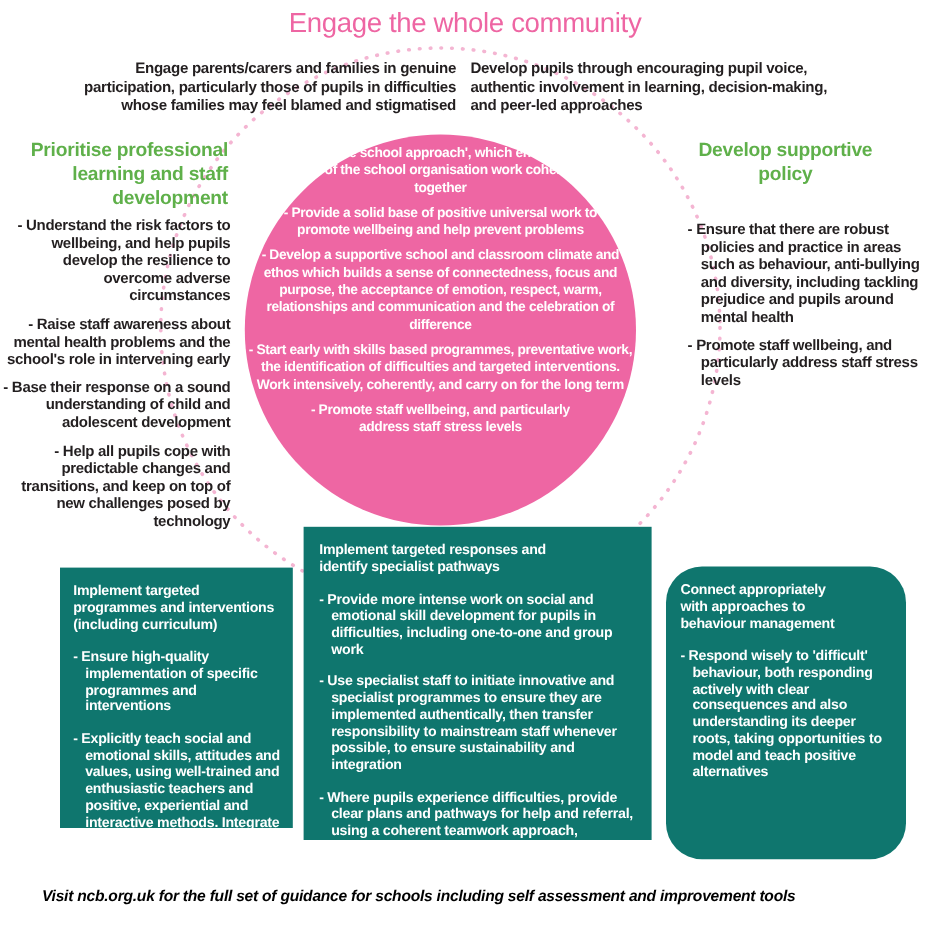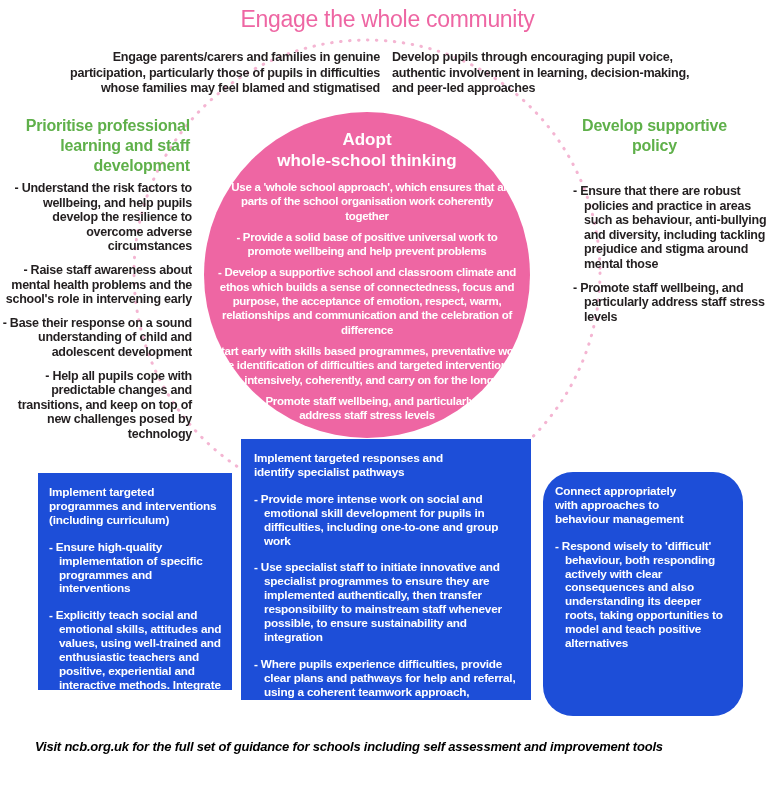--- a/index.html
+++ b/index.html
@@ -41,22 +41,22 @@
   .circle-heading { padding-top:17px; font-size:17px; line-height:21px; font-weight:700; }
   .circle-bullets { margin-top:9px; font-size:11.5px; line-height:14.3px; font-weight:700; letter-spacing:-0.3px; }
   .circle-bullets .bullet { margin:0 auto 7px auto; }
   .circle-bullets .bullet:nth-child(1) { max-width:288px; }
   .circle-bullets .bullet:nth-child(2) { max-width:300px; }
   .circle-bullets .bullet:nth-child(3) { max-width:322px; }
   .circle-bullets .bullet:nth-child(4) { max-width:322px; }
   .circle-bullets .bullet:nth-child(5) { max-width:260px; }
 
   .gbox {
-    position:absolute; background:#1d4ed8; color:#ffffff; box-sizing:border-box;
-    font-size:11.8px; line-height:13.9px; font-weight:700; letter-spacing:-0.2px; z-index:3;
+    position:absolute; background:#0f766e; color:#ffffff; box-sizing:border-box;
+    font-size:11.8px; line-height:13.9px; font-weight:700; letter-spacing:-0.2px; z-index:3;margin-left:12px;
   }
   .gbox .box-heading { margin:0 0 13px 0; }
   .gbox .bullet { margin-bottom:13px; padding-left:10px; text-indent:-10px; }
   .box1 { left:38px;  top:473px; width:194px; height:217px; padding:13px 7px 0 11px; }
   .box2 { left:241px; top:439px; width:290px; height:261px; padding:13px 10px 0 13px; }
   .box3 { left:543px; top:472px; width:200px; height:244px; padding:13px 9px 0 12px;border-radius:30px; }
   .box2 .box-heading { max-width:215px; }
   .box3 .box-heading { max-width:135px; }
 
   .footer {
@@ -80,36 +80,32 @@
 
   <div class="col-heading left-heading">Prioritise professional learning and staff development</div>
   <div class="col-bullets left-bullets">
     <div class="bullet">- Understand the risk factors to wellbeing, and help pupils develop the resilience to overcome adverse circumstances</div>
     <div class="bullet">- Raise staff awareness about mental health problems and the school's role in intervening early</div>
     <div class="bullet">- Base their response on a sound understanding of child and adolescent development</div>
     <div class="bullet">- Help all pupils cope with predictable changes and transitions, and keep on top of new challenges posed by technology</div>
   </div>
 
   <div class="pink-circle">
-    <div class="circle-heading">
-      <div>Adopt</div>
-      <div>whole-school thinking</div>
-    </div>
     <div class="circle-bullets">
       <div class="bullet">- Use a 'whole school approach', which ensures that all parts of the school organisation work coherently together</div>
       <div class="bullet">- Provide a solid base of positive universal work to promote wellbeing and help prevent problems</div>
       <div class="bullet">- Develop a supportive school and classroom climate and ethos which builds a sense of connectedness, focus and purpose, the acceptance of emotion, respect, warm, relationships and communication and the celebration of difference</div>
       <div class="bullet">- Start early with skills based programmes, preventative work, the identification of difficulties and targeted interventions. Work intensively, coherently, and carry on for the long term</div>
       <div class="bullet">- Promote staff wellbeing, and particularly address staff stress levels</div>
     </div>
   </div>
 
   <div class="col-heading right-heading">Develop supportive policy</div>
   <div class="col-bullets right-bullets">
-    <div class="bullet">- Ensure that there are robust policies and practice in areas such as behaviour, anti-bullying and diversity, including tackling prejudice and stigma around mental those</div>
+    <div class="bullet">- Ensure that there are robust policies and practice in areas such as behaviour, anti-bullying and diversity, including tackling prejudice and pupils around mental health</div>
     <div class="bullet">- Promote staff wellbeing, and particularly address staff stress levels</div>
   </div>
 
   <div class="gbox box1">
     <div class="box-heading">Implement targeted programmes and interventions (including curriculum)</div>
     <div class="bullet">- Ensure high-quality implementation of specific programmes and interventions</div>
     <div class="bullet">- Explicitly teach social and emotional skills, attitudes and values, using well-trained and enthusiastic teachers and positive, experiential and interactive methods. Integrate this learning into the mainstream processes of school life</div>
   </div>
 
   <div class="gbox box2">

